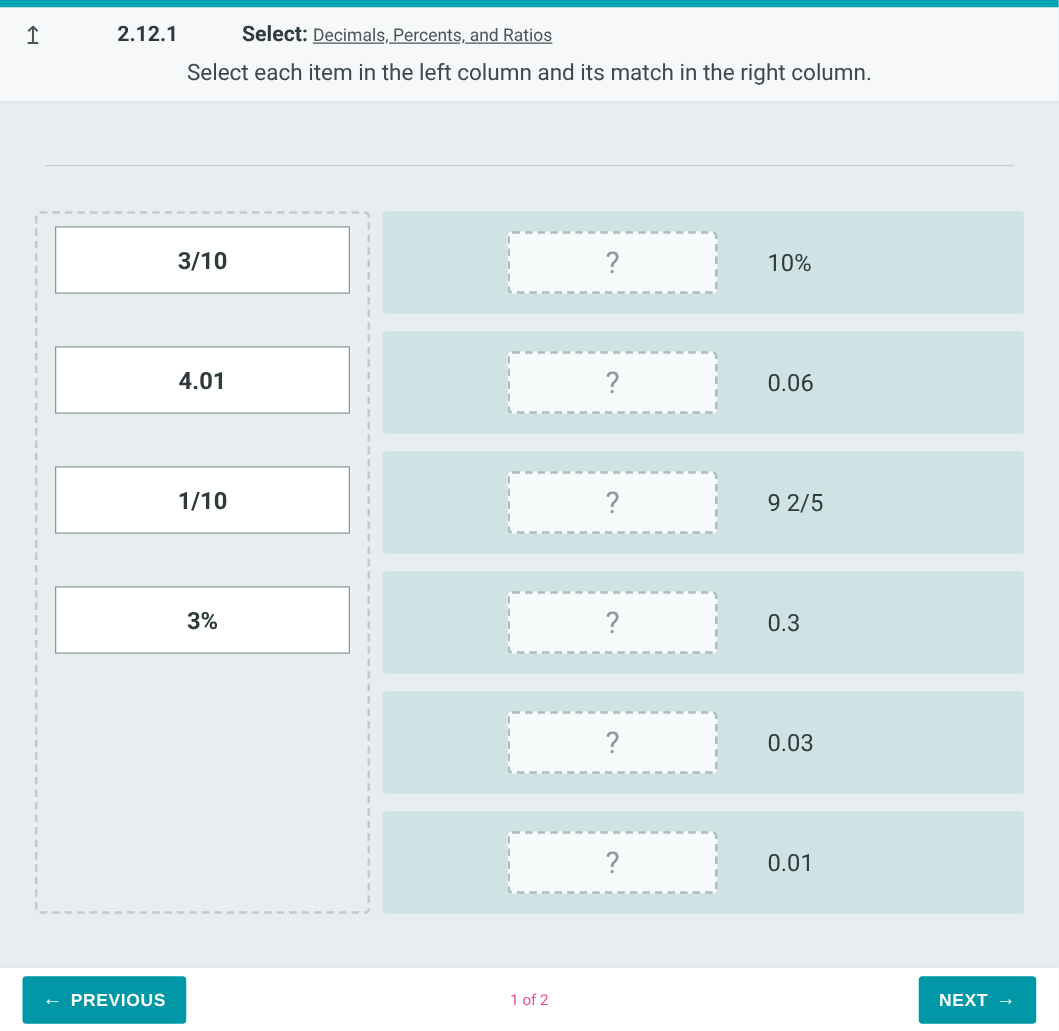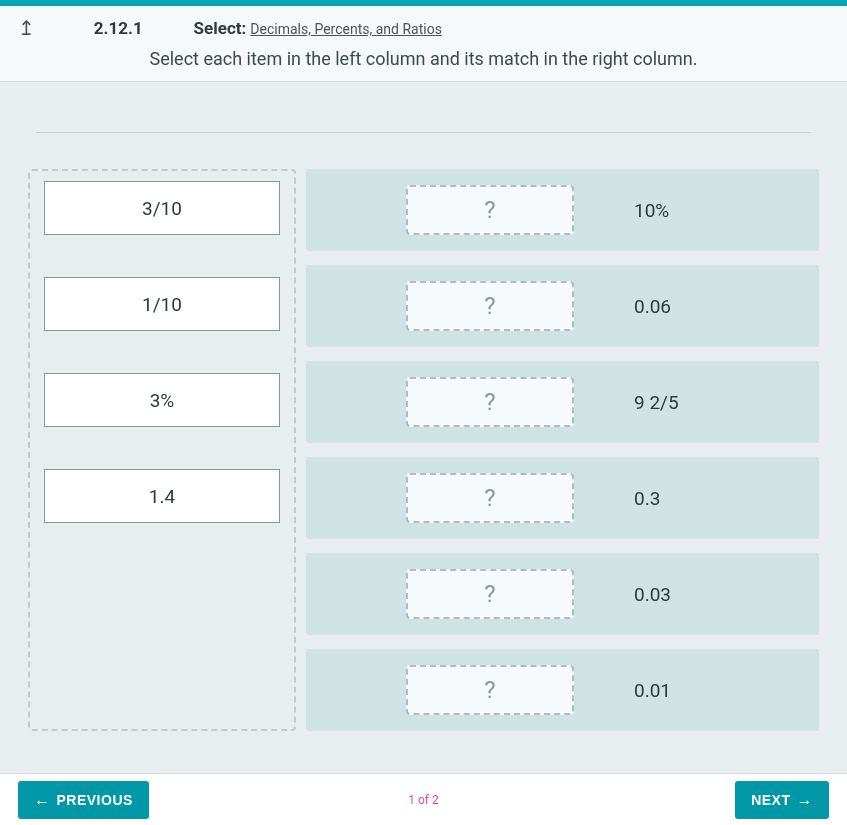--- a/index.html
+++ b/index.html
@@ -70,20 +70,21 @@
   .drag-item {
     background: #ffffff;
     border: 1px solid #8a989c;
     height: 54px;
     display: flex;
     align-items: center;
     justify-content: center;
     font-size: 19px;
     color: #2f3a3d;
     cursor: grab;
+    font-weight: bold;
   }
   .right-col {
     flex: 1;
     margin-left: 10px;
     display: flex;
     flex-direction: column;
     gap: 14px;
   }
   .match-row {
     background: #cfe3e5;
@@ -100,21 +101,21 @@
     width: 168px;
     height: 50px;
     margin-left: 80px;
     display: flex;
     align-items: center;
     justify-content: center;
     font-size: 24px;
     color: #8a989c;
   }
   .match-label {
-    margin-left: 60px;
+    margin-left: 40px;
     font-size: 19px;
     color: #2f3a3d;
   }
   .footer {
     position: absolute;
     bottom: 0;
     left: 0;
     right: 0;
     height: 52px;
     background: #ffffff;
@@ -163,23 +164,23 @@
   </div>
   <div class="instruction">Select each item in the left column and its match in the right column.</div>
 </div>
 
 <div class="content">
   <hr class="divider">
   <div class="columns">
 
     <div class="left-col">
       <div class="drag-item">3/10</div>
+      <div class="drag-item">4.01</div>
       <div class="drag-item">1/10</div>
       <div class="drag-item">3%</div>
-      <div class="drag-item">1.4</div>
     </div>
 
     <div class="right-col">
       <div class="match-row">
         <div class="drop-zone">?</div>
         <div class="match-label">10%</div>
       </div>
       <div class="match-row">
         <div class="drop-zone">?</div>
         <div class="match-label">0.06</div>

